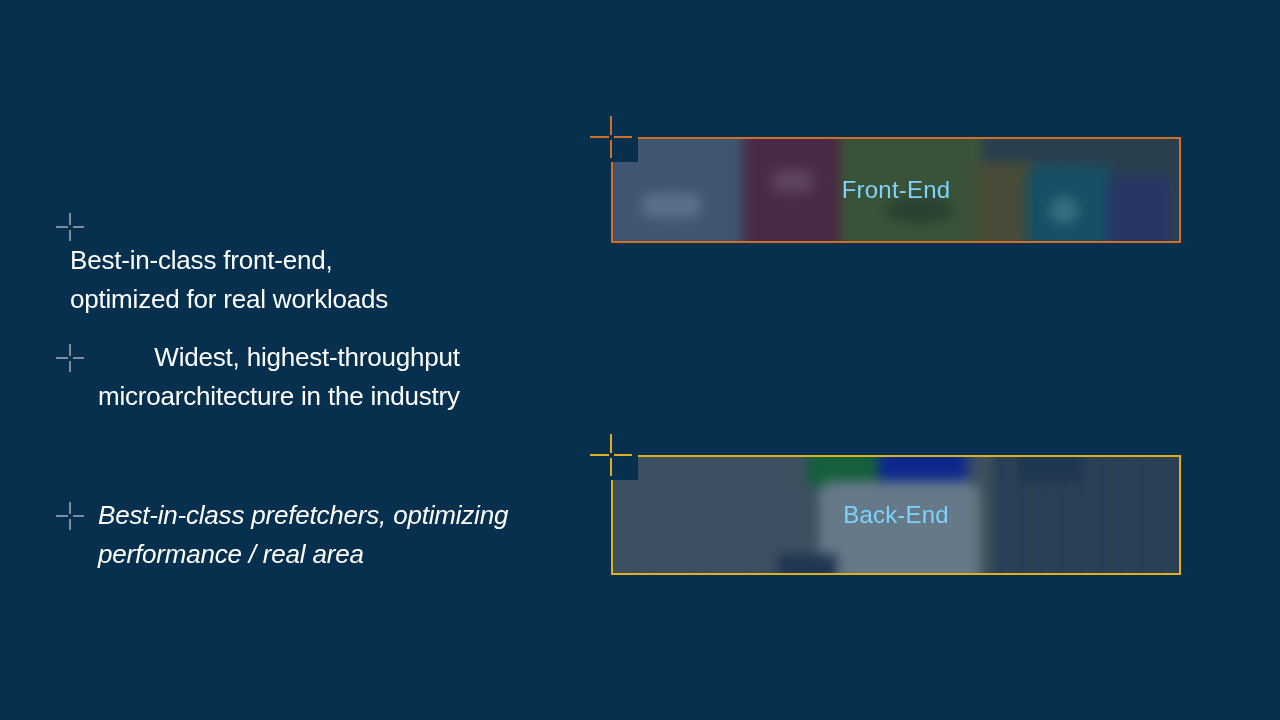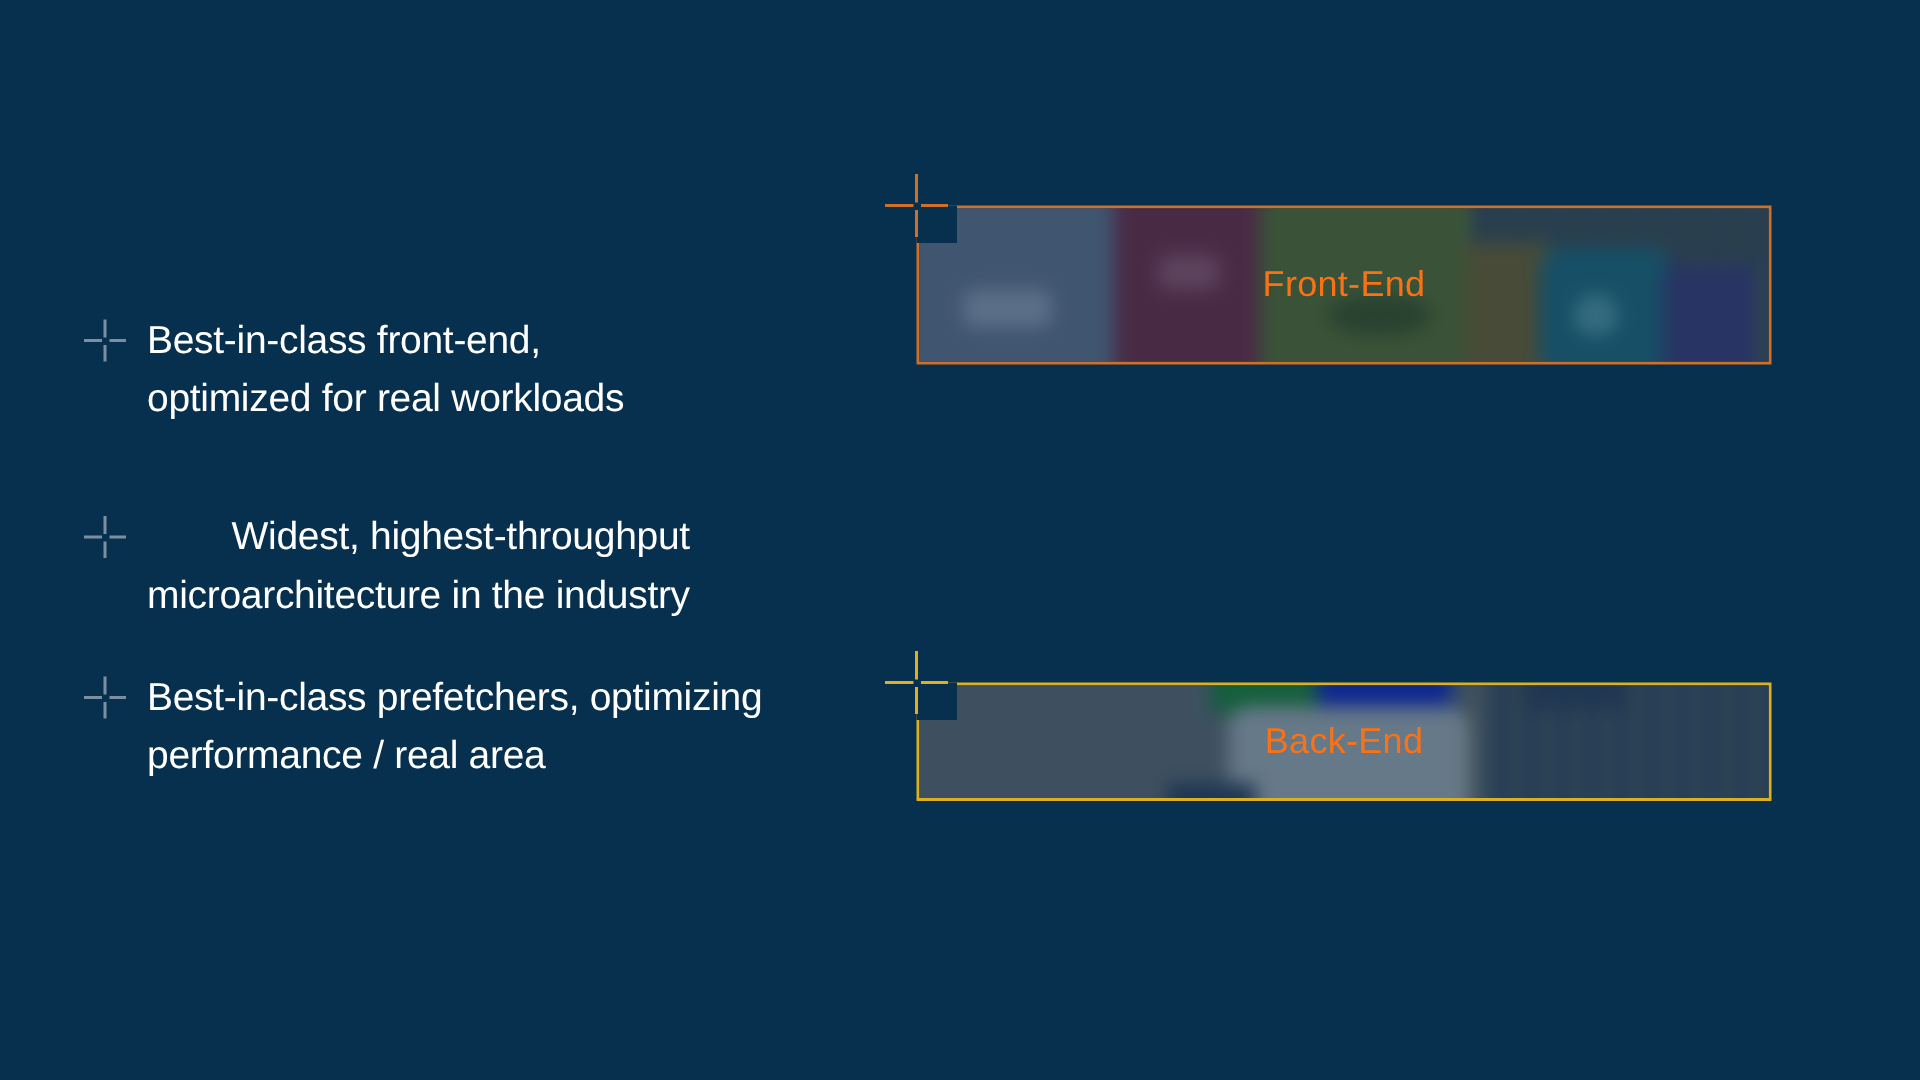--- a/index.html
+++ b/index.html
@@ -21,21 +21,21 @@
   .xmark .c { position: absolute; left: 50%; top: 50%; width: 5px; height: 5px; margin: -2.5px 0 0 -2.5px; background: var(--bg); }
   .bullet-item .marker .xmark { inset: 0; }
 
   
   .die-box { position: absolute; left: 611px; width: 570px; border: 2px solid currentColor; }
   .die-art { position: absolute; inset: 0; overflow: hidden; background: #26334f; }
   .die-art .blur-wrap { position: absolute; inset: -12px; filter: blur(6px); }
   .blur-wrap > div { position: absolute; }
   .die-art .dim { position: absolute; inset: 0; background: rgba(6, 44, 74, 0.34); }
   .die-label { position: absolute; inset: 0; display: flex; align-items: center; justify-content: center;
-               color: #f97316; font-size: 24px; letter-spacing: 0.2px; }
+               color: #7dd3fc; font-size: 24px; letter-spacing: 0.2px; }
   .corner-notch { position: absolute; left: -2px; top: -2px; width: 27px; height: 25px; background: var(--bg); }
   .die-box > .xmark { width: 42px; height: 42px; left: -23px; top: -23px; }
 
   
   .fe-s1 { left: 0; top: 0; width: 24%; height: 100%; background: #5f6b85; }
   .fe-s1b { left: 7%; top: 52%; width: 10%; height: 20%; background: #8892a8; border-radius: 8px; }
   .fe-s2 { left: 24%; top: 0; width: 16.5%; height: 100%; background: #6d2a44; }
   .fe-s2b { left: 29%; top: 34%; width: 7%; height: 18%; background: #8c5068; border-radius: 8px; }
   .fe-s3 { left: 40.5%; top: 0; width: 23.5%; height: 100%; background: #55682f; }
   .fe-s3b { left: 48%; top: 55%; width: 12%; height: 22%; background: #3c4e24; border-radius: 50%; }
@@ -68,21 +68,21 @@
   .be-green { left: 35%; top: 0; width: 12%; height: 30%; background: #1e7a36; }
   .be-blue { left: 47%; top: 0; width: 15%; height: 36%; background: #1226b0; border-radius: 0 0 10px 10px; }
   .be-dark1 { left: 30%; top: 78%; width: 10%; height: 22%; background: #2e3d57; }
   .be-dark2 { left: 70%; top: 0; width: 12%; height: 28%; background: #2e3d57; border-radius: 6px; }
 </style>
 </head>
 <body>
 
 <div class="slide" style="background-color: rgb(7, 48, 79);">
 
-  <div class="bullet-item" style="top:207px;">
+  <div class="bullet-item" style="top:207px;flex-direction:column;">
     <span class="marker" style="color: rgb(125, 142, 160);">
       <span class="xmark">
           <span class="h"></span>
           <span class="v"></span>
           <span class="c"></span>
         </span>
     </span>
     <div class="bullet-text">
       <div>Best-in-class front-end,</div>
       <div>optimized for real workloads</div>
@@ -96,21 +96,21 @@
           <span class="v"></span>
           <span class="c"></span>
         </span>
     </span>
     <div class="bullet-text">
       <div>Widest, highest-throughput</div>
       <div>microarchitecture in the industry</div>
     </div>
   </div>
 
-  <div class="bullet-item" style="top:445px;">
+  <div class="bullet-item" style="top:496px;font-style:italic;">
     <span class="marker" style="color: rgb(125, 142, 160);">
       <span class="xmark">
           <span class="h"></span>
           <span class="v"></span>
           <span class="c"></span>
         </span>
     </span>
     <div class="bullet-text">
       <div>Best-in-class prefetchers, optimizing</div>
       <div>performance / real area</div>
@@ -137,21 +137,21 @@
     <div class="die-label">Front-End</div>
     <div class="corner-notch"></div>
     <span class="xmark">
         <span class="h"></span>
         <span class="v"></span>
         <span class="c"></span>
       </span>
   </div>
 
 
-  <div class="die-box" style="top: 455px; height: 79px; color: rgb(220, 176, 30);">
+  <div class="die-box" style="top: 455px; height: 120px; color: rgb(220, 176, 30);">
     <div class="die-art">
       <div class="blur-wrap">
         <div class="be-s1"></div>
           <div class="be-s2"></div>
         <div class="be-green"></div>
           <div class="be-blue"></div>
         <div class="be-gray"></div>
           <div class="be-dark1"></div>
           <div class="be-dark2"></div>
       </div>

